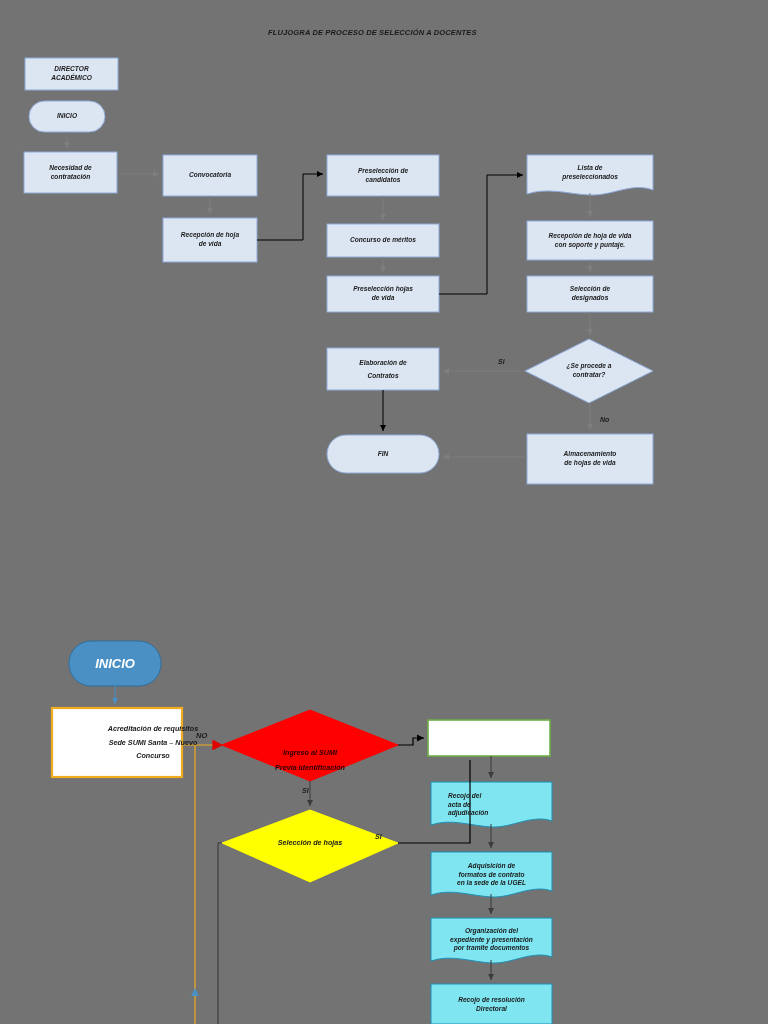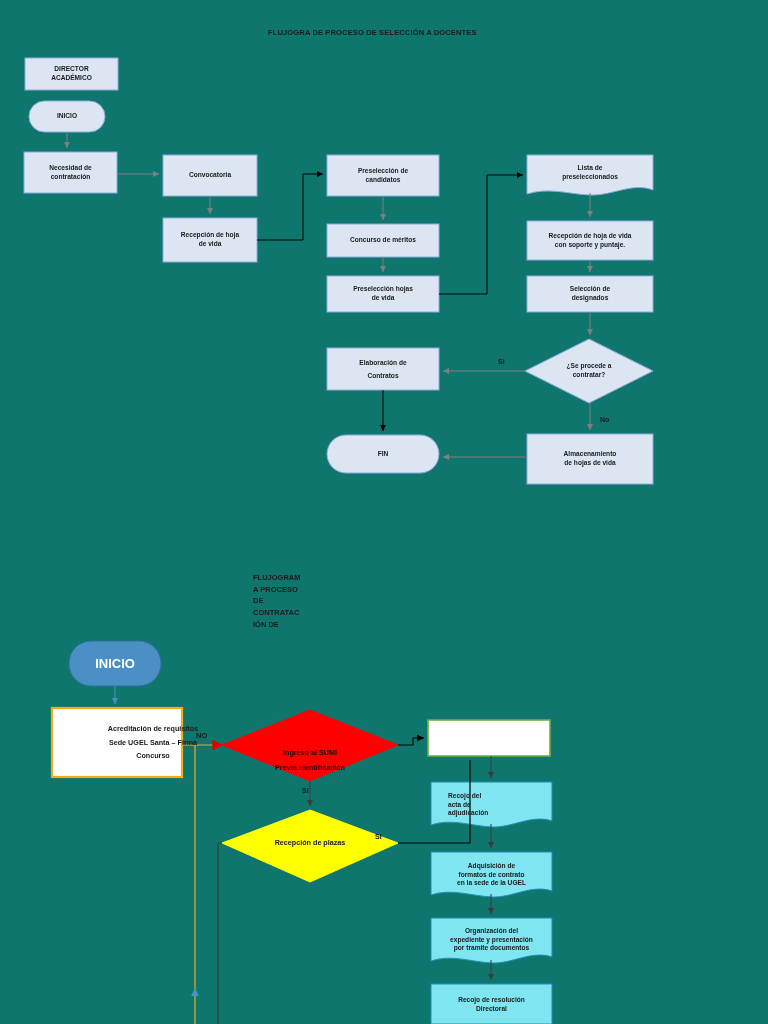--- a/index.html
+++ b/index.html
@@ -8,22 +8,23 @@
     background: #ffffff;
   }
   body {
     font-family: "Liberation Sans", sans-serif;
     -webkit-font-smoothing: antialiased;
   }
   #page {
     position: relative;
     width: 768px;
     height: 1024px;
-    background: #0f766e;
+    background: #737373;
     overflow: hidden;
+    font-style: italic;
   }
   .svg-layer {
     position: absolute;
     left: 0;
     top: 0;
     width: 768px;
     height: 1024px;
   }
   .node-label {
     position: absolute;
@@ -244,42 +245,35 @@
   <div class="node-label t-xs" style="left:527px; top:434px; width:126px; height:50px;">
     <span>Almacenamiento</span>
     <span>de hojas de vida</span>
   </div>
 
   <div class="node-label t-xs" style="left:327px; top:435px; width:112px; height:38px;">FIN</div>
 
   <div class="edge-label" style="left:498px; top:358px;">Si</div>
   <div class="edge-label" style="left:600px; top:416px;">No</div>
 
-  <div class="title-block" style="left:253px; top:572px; width:64px; height:62px;">
-    <div>FLUJOGRAM</div>
-    <div>A PROCESO</div>
-    <div>DE</div>
-    <div>CONTRATAC</div>
-    <div>IÓN DE</div>
-  </div>
 
   <div class="node-label t-lg white-on-blue" style="left:69px; top:641px; width:92px; height:45px;">INICIO</div>
 
   <div class="node-label t-sm" style="left:52px; top:708px; width:130px; height:69px; line-height:1.9;margin-left:36px;">
     <span>Acreditación de requisitos</span>
-    <span>Sede UGEL Santa – Firma</span>
+    <span>Sede SUMI Santa – Nuevo</span>
     <span>Concurso</span>
   </div>
 
   <div class="node-label t-sm" style="left:238px; top:736px; width:144px; height:48px; line-height:2.1; color:#2b0000;">
     <span>Ingreso al SUMI</span>
     <span>Previa identificación</span>
   </div>
 
-  <div class="node-label t-sm" style="left:244px; top:826px; width:132px; height:34px;">Recepción de plazas</div>
+  <div class="node-label t-sm" style="left:244px; top:826px; width:132px; height:34px;">Selección de hojas</div>
 
 
   <div class="node-label t-xs clip-box" style="left:436px; top:786px; width:112px; height:38px; align-items:flex-start; padding-left:12px;">
     <span>Recojo del</span>
     <span>acta de</span>
     <span>adjudicación</span>
   </div>
 
   <div class="node-label t-xs" style="left:431px; top:855px; width:121px; height:40px;">
     <span>Adquisición de</span>

